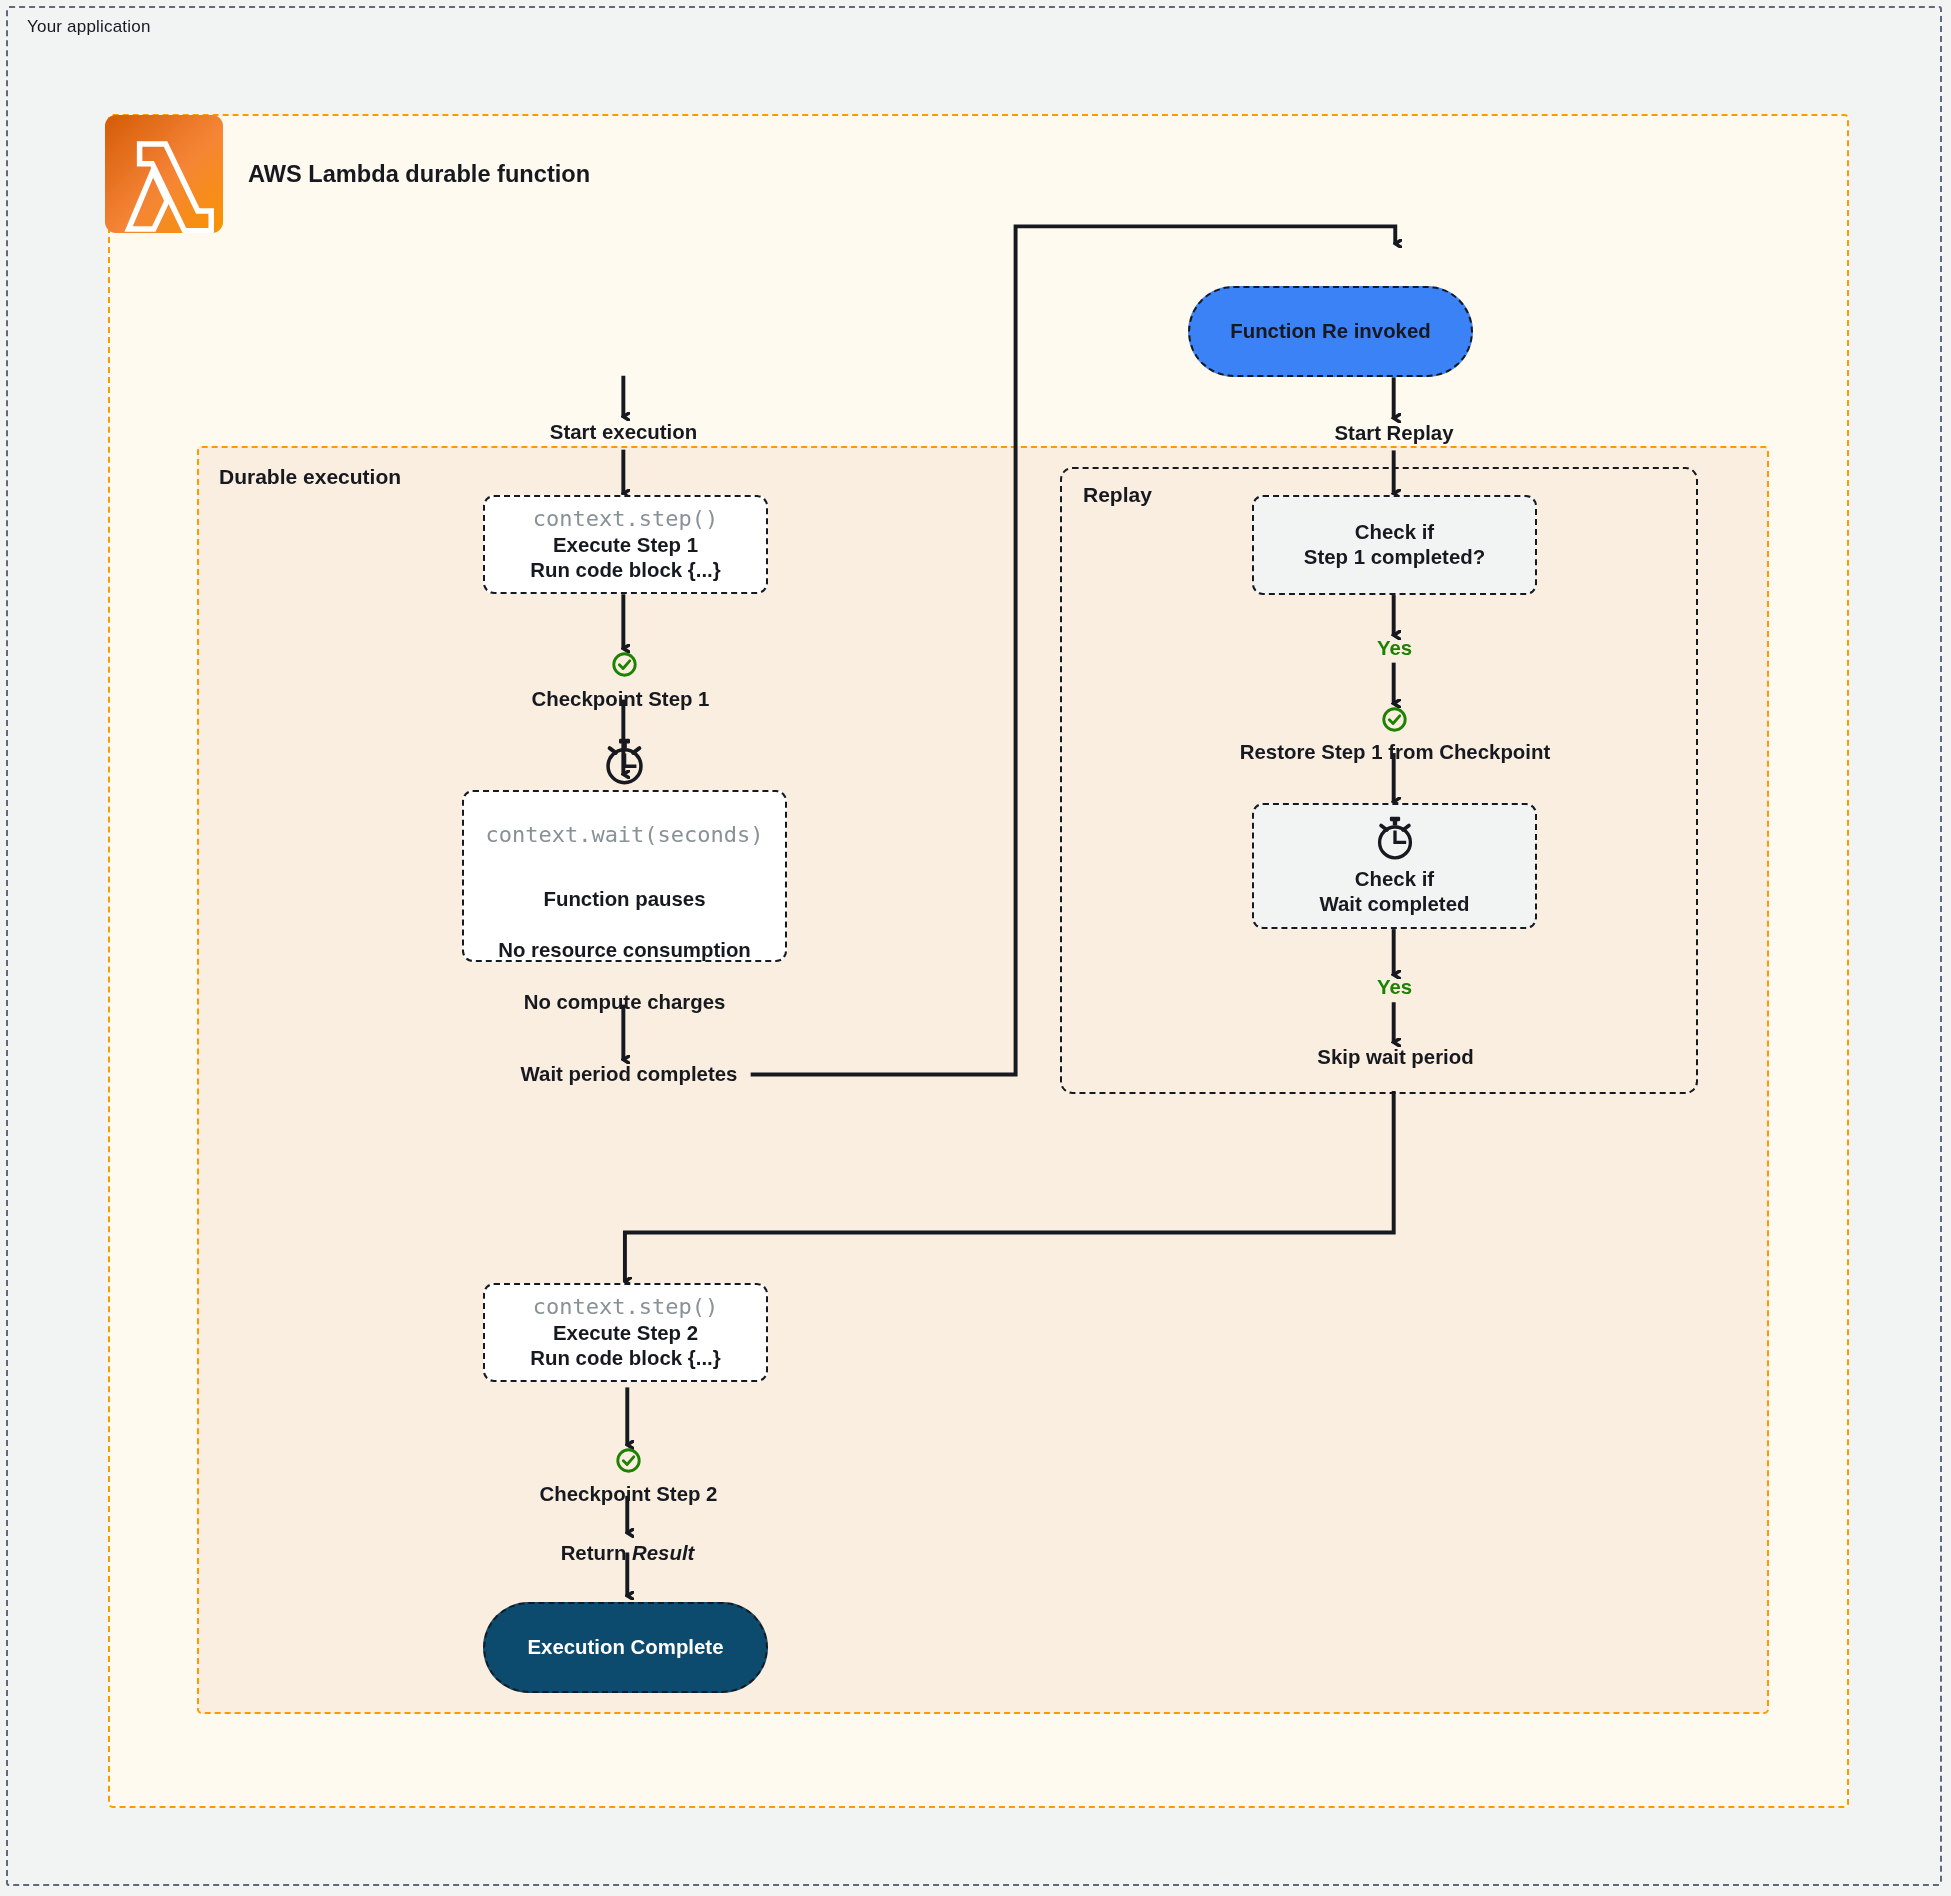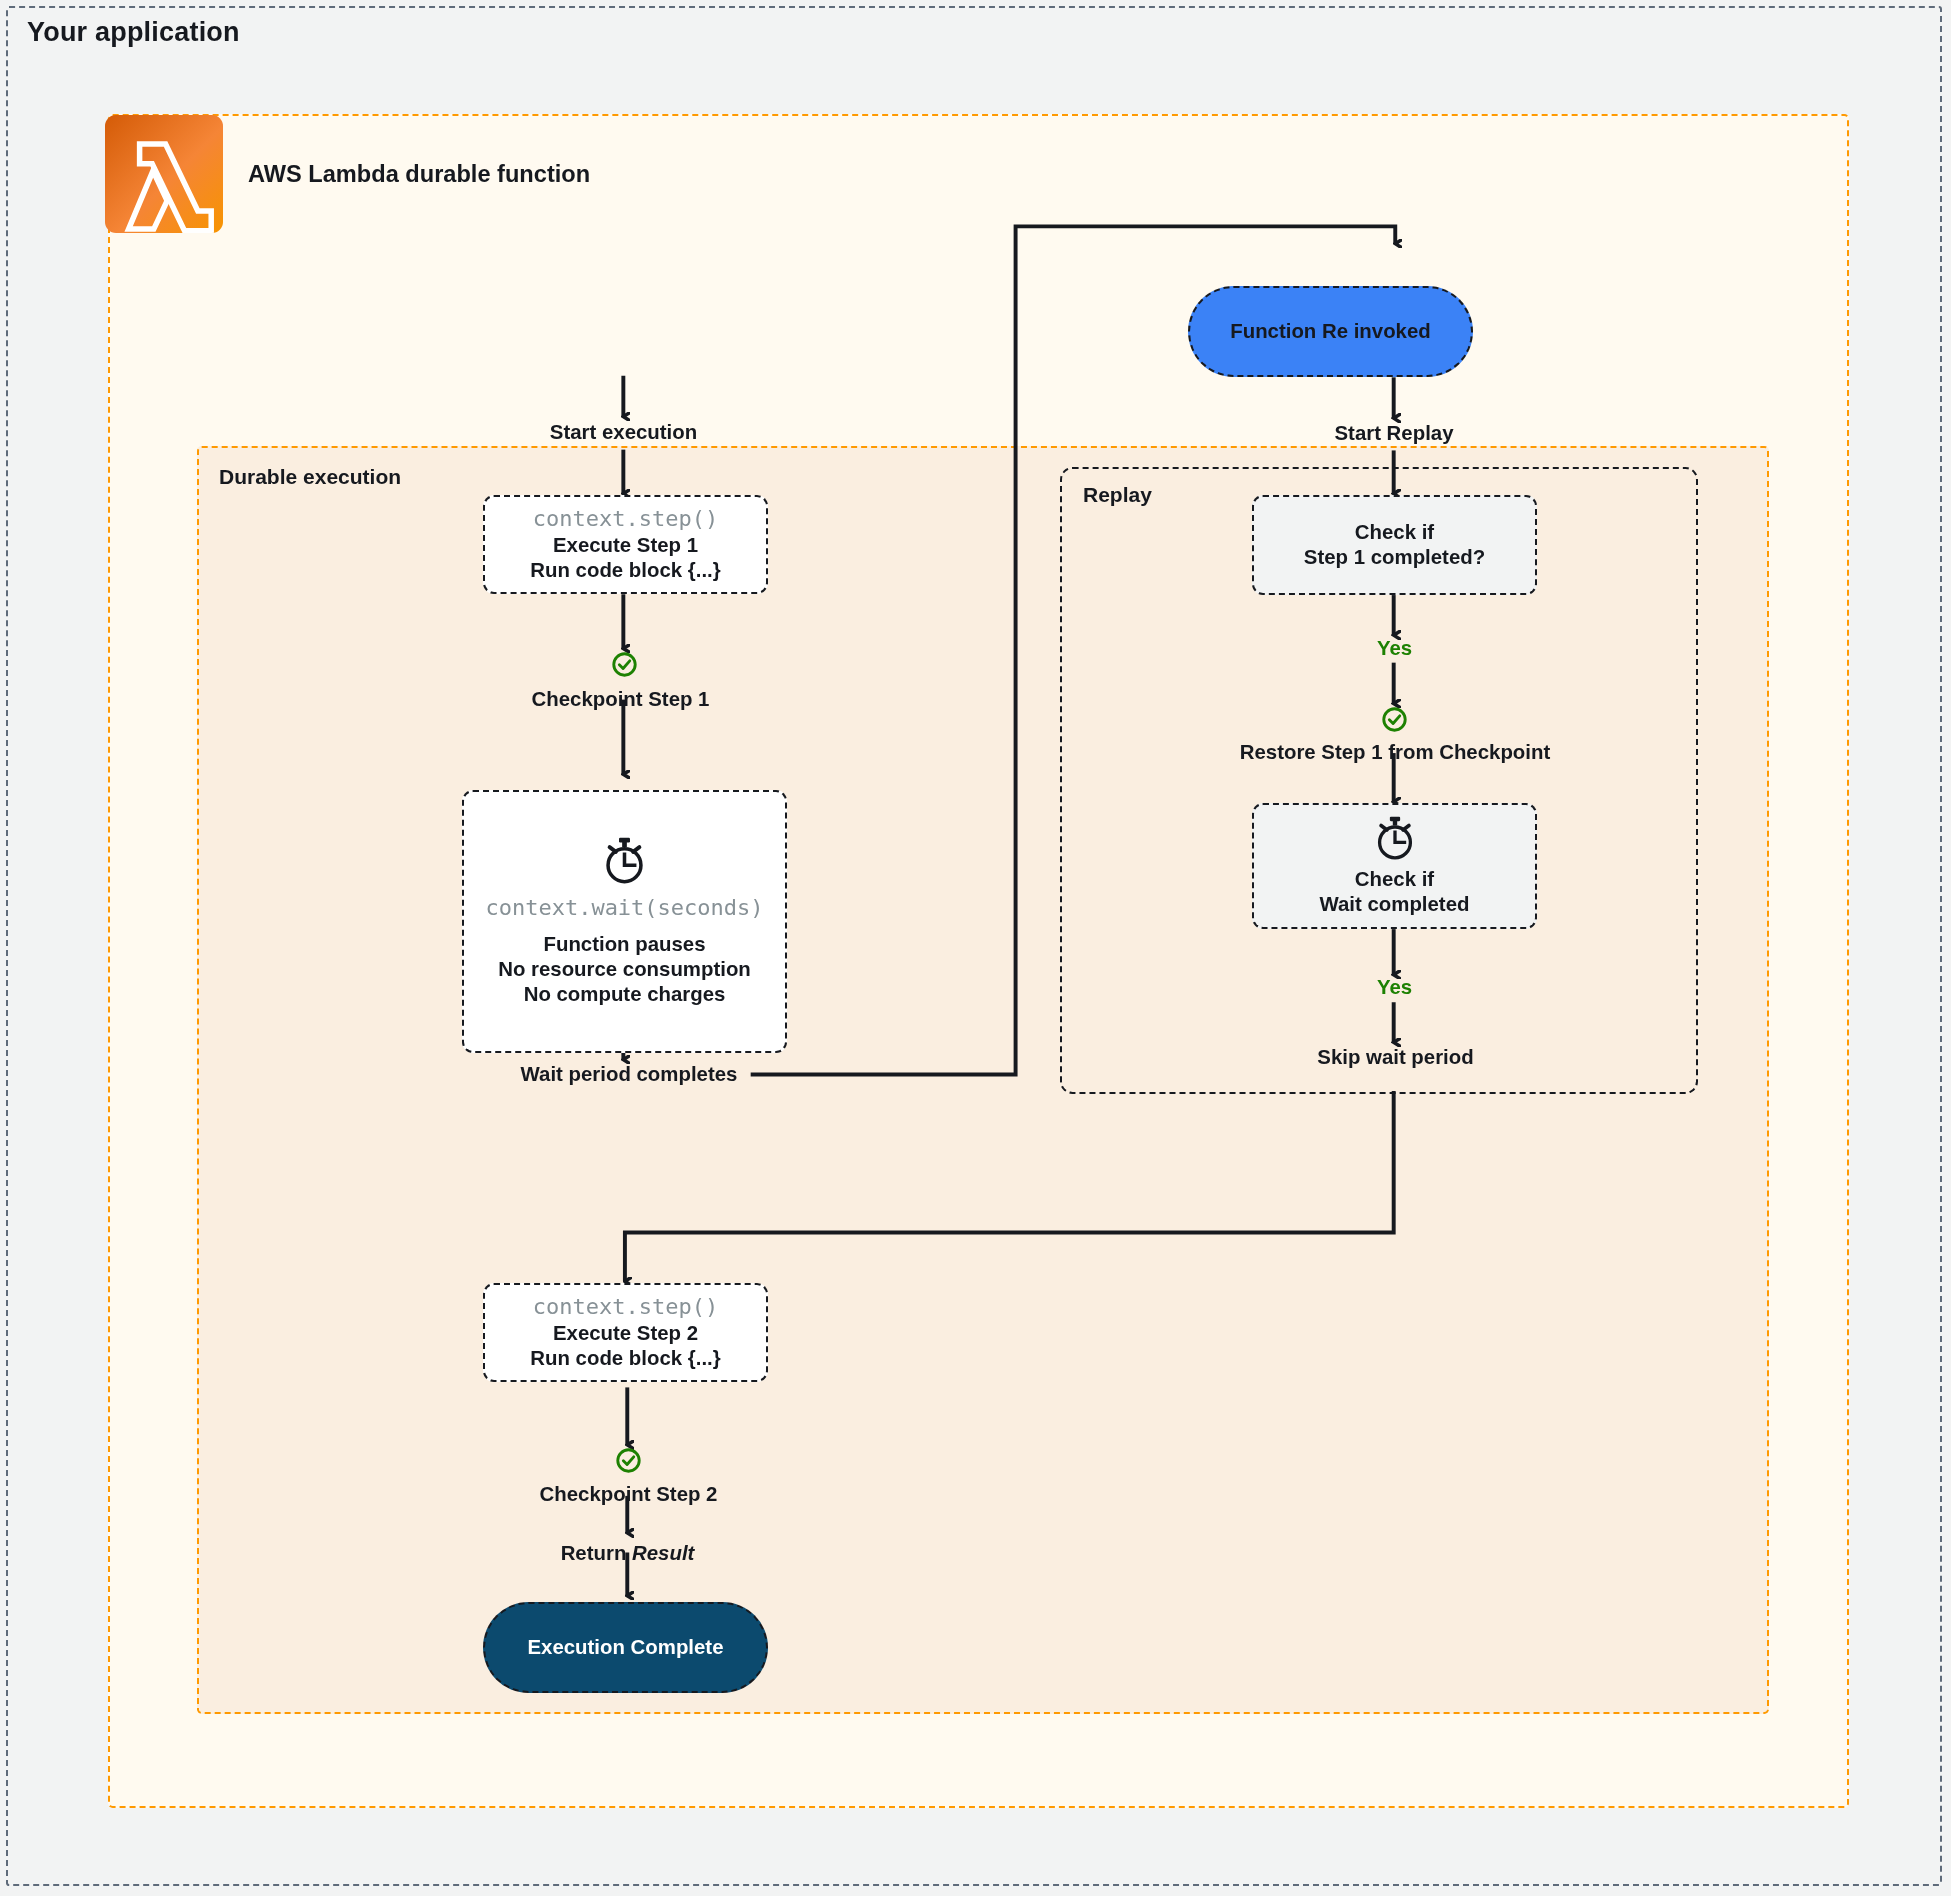--- a/index.html
+++ b/index.html
@@ -9,21 +9,21 @@
   }
   .canvas{position:absolute;inset:0;}
 
   
   #app-frame{
     position:absolute;left:6.3px;top:6.3px;width:1936px;height:1880px;
     border:2.4px dashed #5f6b7a;border-radius:3.1px;background:#f2f3f3;
     box-sizing:border-box;
   }
   #app-title{
-    position:absolute;left:27px;top:17.3px;font-size:27px;font-weight:bold;color:#16191f;
+    position:absolute;left:27px;top:17.3px;font-size:17px;font-weight:normal;color:#16191f;
     letter-spacing:0.2px;
   }
 
   
   #lambda-group{
     position:absolute;left:108px;top:114px;width:1741px;height:1694px;
     border:2.4px dashed #ff9900;border-radius:4.7px;background:#fffaf0;
     box-sizing:border-box;
   }
   #lambda-icon{
@@ -141,21 +141,21 @@
   </div>
 
   <div style="position:absolute;left:611px;top:651px;width:27px;height:27px;">
     <svg class="icon-check" width="27" height="27" viewBox="0 0 34 34">
       <circle cx="17" cy="17" r="13.5" fill="none" stroke="#1d8102" stroke-width="3.6"></circle>
       <path d="M10.5 17.3 L15.2 22 L23.6 12.4" fill="none" stroke="#1d8102" stroke-width="3.6" stroke-linecap="round" stroke-linejoin="round"></path>
     </svg>
   </div>
   <div class="flabel" style="left:526px;top:688px;width:189px;">Checkpoint Step 1</div>
 
-  <div class="node rbox" style="left:462px;top:790px;width:325px;height:263px;background:#ffffff;">
+  <div class="node rbox" style="left:462px;top:790px;width:325px;height:172px;background:#ffffff;gap:27px;">
     <span style="margin-bottom:9.4px;">
       <svg class="icon-watch" width="47" height="49" viewBox="0 0 60 62">
         <rect x="23" y="2" width="14" height="6" rx="1.5" fill="#16191f"></rect>
         <rect x="27" y="6" width="6" height="8" fill="#16191f"></rect>
         <path d="M11 14 L19 20" stroke="#16191f" stroke-width="5" stroke-linecap="round"></path>
         <path d="M49 14 L41 20" stroke="#16191f" stroke-width="5" stroke-linecap="round"></path>
         <circle cx="30" cy="37" r="21" fill="none" stroke="#16191f" stroke-width="4.5"></circle>
         <path d="M30 23 V37 H43" fill="none" stroke="#16191f" stroke-width="4.5" stroke-linecap="square" stroke-linejoin="miter"></path>
       </svg>
     </span>

